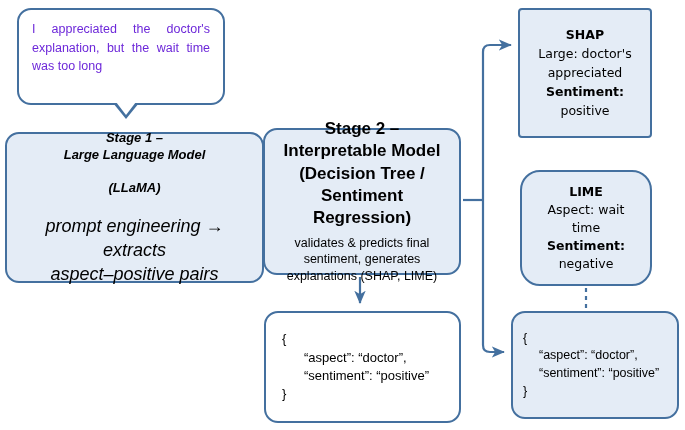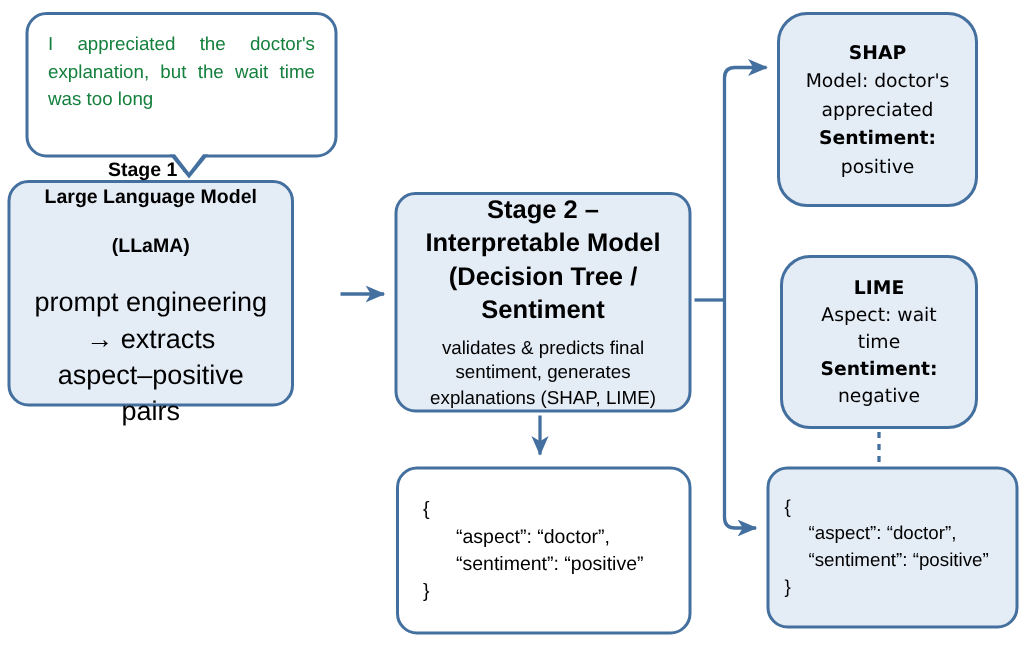--- a/index.html
+++ b/index.html
@@ -63,21 +63,21 @@
     background: #ffffff;
     justify-content: flex-start;
     align-items: stretch;
     padding: 10px 13px 8px 13px;
   }
   #speech-bubble .bubble-text {
     font-size: 12.5px;
     text-align: justify;
     text-align-last: left;
     line-height: 1.48;
-    color: #15803d;
+    color: #6d28d9;
   }
   
   .tail-outer {
     position: absolute;
     z-index: 3;
     left: 113px;
     top: 103px;
     width: 0; height: 0;
     border-left: 13px solid transparent;
     border-right: 13px solid transparent;
@@ -90,24 +90,25 @@
     top: 102px;
     width: 0; height: 0;
     border-left: 10px solid transparent;
     border-right: 10px solid transparent;
     border-top: 13px solid #ffffff;
   }
 
   
   #stage1-box {
     left: 5px;
-    top: 120px;
-    width: 191px;
+    top: 132px;
+    width: 259px;
     height: 151px;
     padding: 8px 10px;
+    font-style: italic;
   }
   #stage1-box .title {
     font-weight: bold;
     font-size: 13px;
     line-height: 1.32;
   }
   #stage1-box .subtitle {
     font-weight: bold;
     font-size: 13px;
     margin-top: 17px;
@@ -150,21 +151,21 @@
     font-size: 12.5px;
   }
   .explain-card .line.bold {
     font-weight: bold;
   }
   #shap-box {
     left: 518px;
     top: 8px;
     width: 134px;
     height: 130px;
-    border-radius: 20px;
+    border-radius: 4px;
     padding: 6px 8px;
     gap: 3px;
   }
   #lime-box {
     left: 520px;
     top: 170px;
     width: 132px;
     height: 116px;
     border-radius: 20px;
     padding: 6px 0;
@@ -242,28 +243,29 @@
     <div class="title">Large Language Model</div>
     <div class="subtitle">(LLaMA)</div>
     <div class="desc">prompt engineering → extracts</div>
     <div class="desc" style="margin-top:0">aspect–positive pairs</div>
   </div>
 
   <div class="node" id="stage2-box">
     <div class="title">Stage 2 –</div>
     <div class="title">Interpretable Model</div>
     <div class="title">(Decision Tree / Sentiment</div>
+    <div class="title">Regression)</div>
     <div class="desc">validates &amp; predicts final</div>
     <div class="desc" style="margin-top:0">sentiment, generates</div>
     <div class="desc" style="margin-top:0">explanations (SHAP, LIME)</div>
   </div>
 
   <div class="node explain-card" id="shap-box">
     <div class="heading">SHAP</div>
-    <div class="line">Model: doctor's</div>
+    <div class="line">Large: doctor's</div>
     <div class="line">appreciated</div>
     <div class="line bold">Sentiment:</div>
     <div class="line">positive</div>
   </div>
 
   <div class="node explain-card" id="lime-box">
     <div class="heading">LIME</div>
     <div class="line">Aspect: wait</div>
     <div class="line">time</div>
     <div class="line bold">Sentiment:</div>

